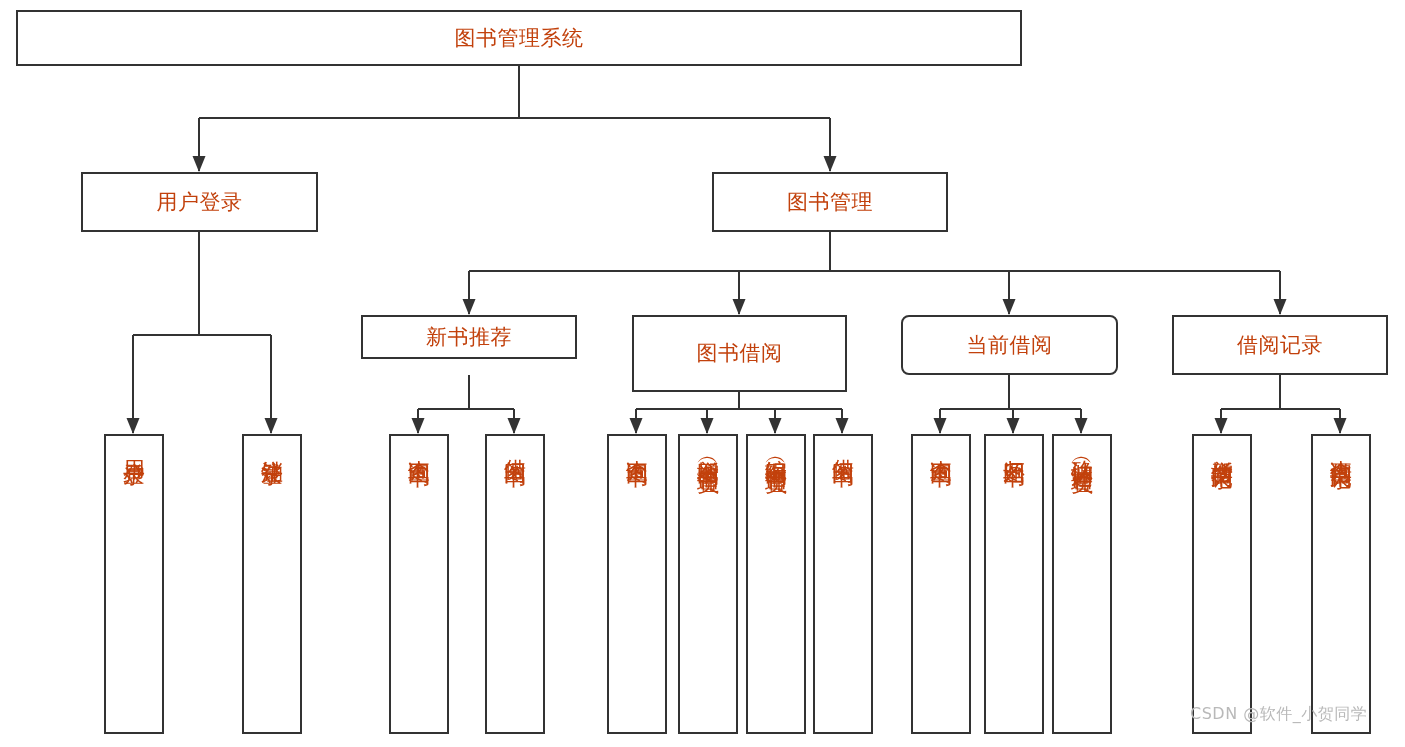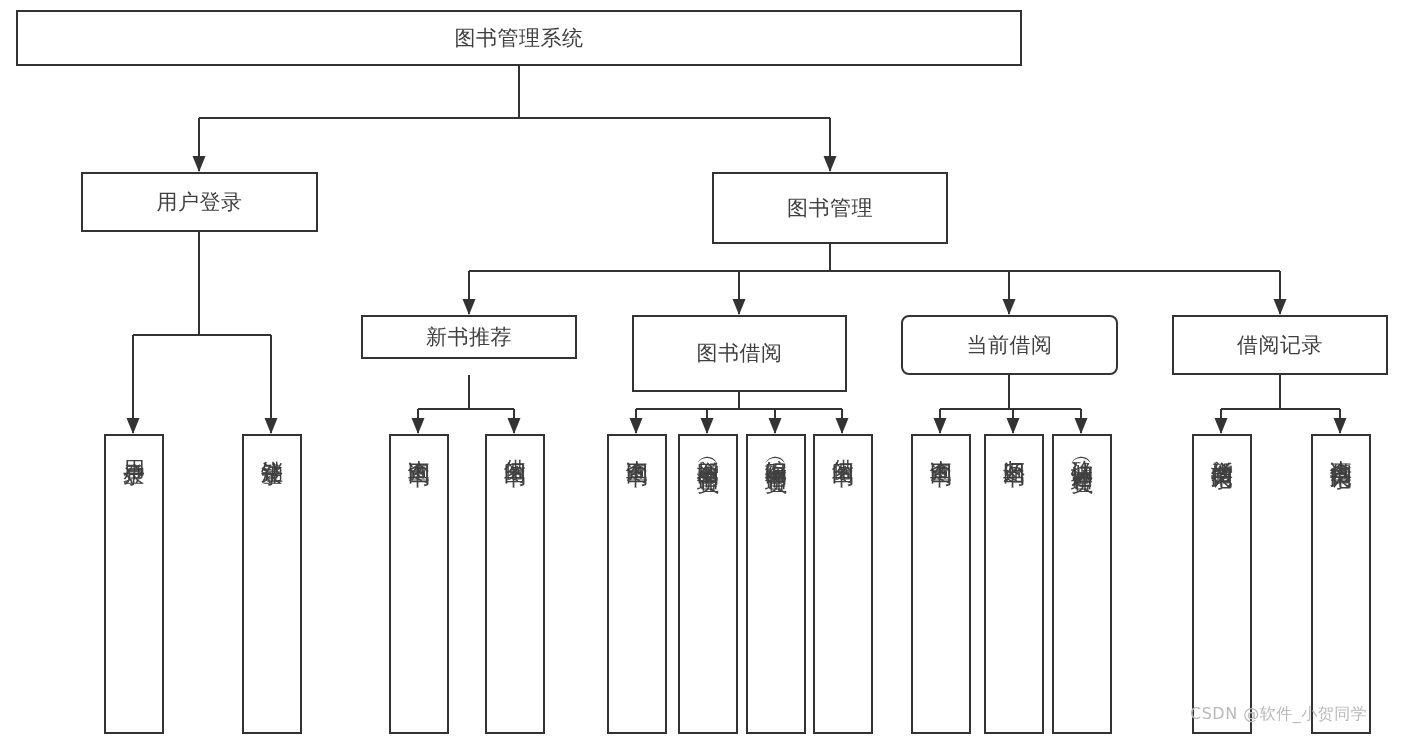--- a/index.html
+++ b/index.html
@@ -33,21 +33,21 @@
     display: flex;
     align-items: center;
     justify-content: center;
     color: #262626;
   }
   .node-label {
     display: block;
     text-align: center;
     line-height: 1.18;
     white-space: pre;
-    color: #404040;
+    color: #c2410c;
   }
   .node.h .node-label {
     font-size: 21px;
     letter-spacing: 0.5px;
   }
   .node.v {
     align-items: flex-start;
     justify-content: center;
     padding-top: 6px;
   }
@@ -125,21 +125,21 @@
       <line x1="1340" y1="409" x2="1340" y2="433" stroke="#333333" stroke-width="2" shape-rendering="crispEdges"></line>
       <polygon points="1333.5,418 1346.5,418 1340,434" fill="#333333"></polygon>
     </svg>
   <div id="nodes">
       <div class="node h" style="left: 16px; top: 10px; width: 1006px; height: 56px;">
         <span class="node-label">图书管理系统</span>
       </div>
       <div class="node h" style="left: 81px; top: 172px; width: 237px; height: 60px;">
         <span class="node-label">用户登录</span>
       </div>
-      <div class="node h" style="left: 712px; top: 172px; width: 236px; height: 72px;">
+      <div class="node h" style="left: 712px; top: 172px; width: 236px; height: 60px;">
         <span class="node-label">图书管理</span>
       </div>
       <div class="node h" style="left: 361px; top: 315px; width: 216px; height: 44px;">
         <span class="node-label">新书推荐</span>
       </div>
       <div class="node h" style="left: 632px; top: 315px; width: 215px; height: 77px;">
         <span class="node-label">图书借阅</span>
       </div>
       <div class="node h" style="left: 901px; top: 315px; width: 217px; height: 60px; border-radius: 8px;">
         <span class="node-label">当前借阅</span>

